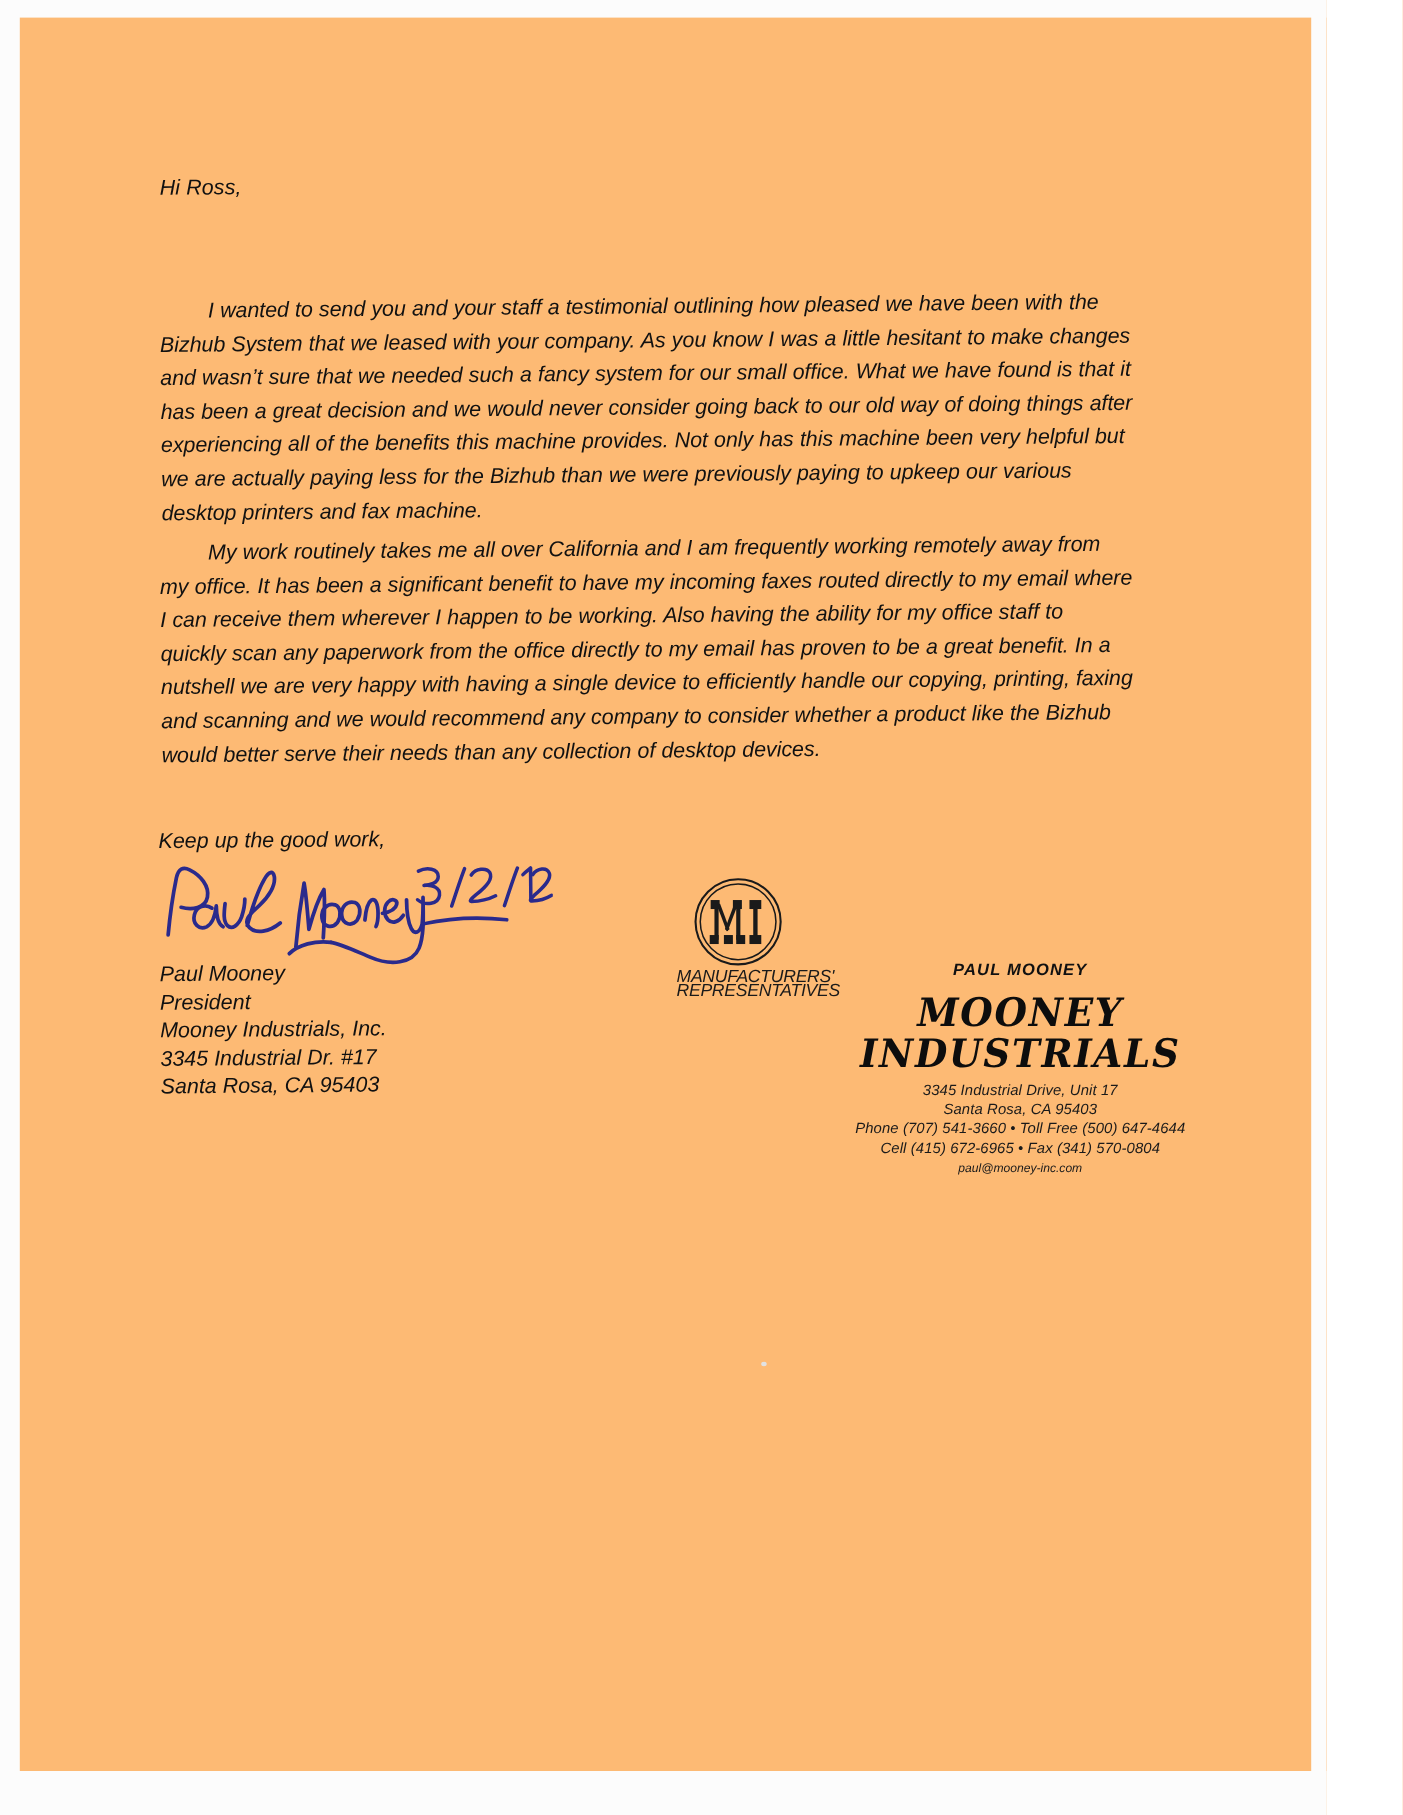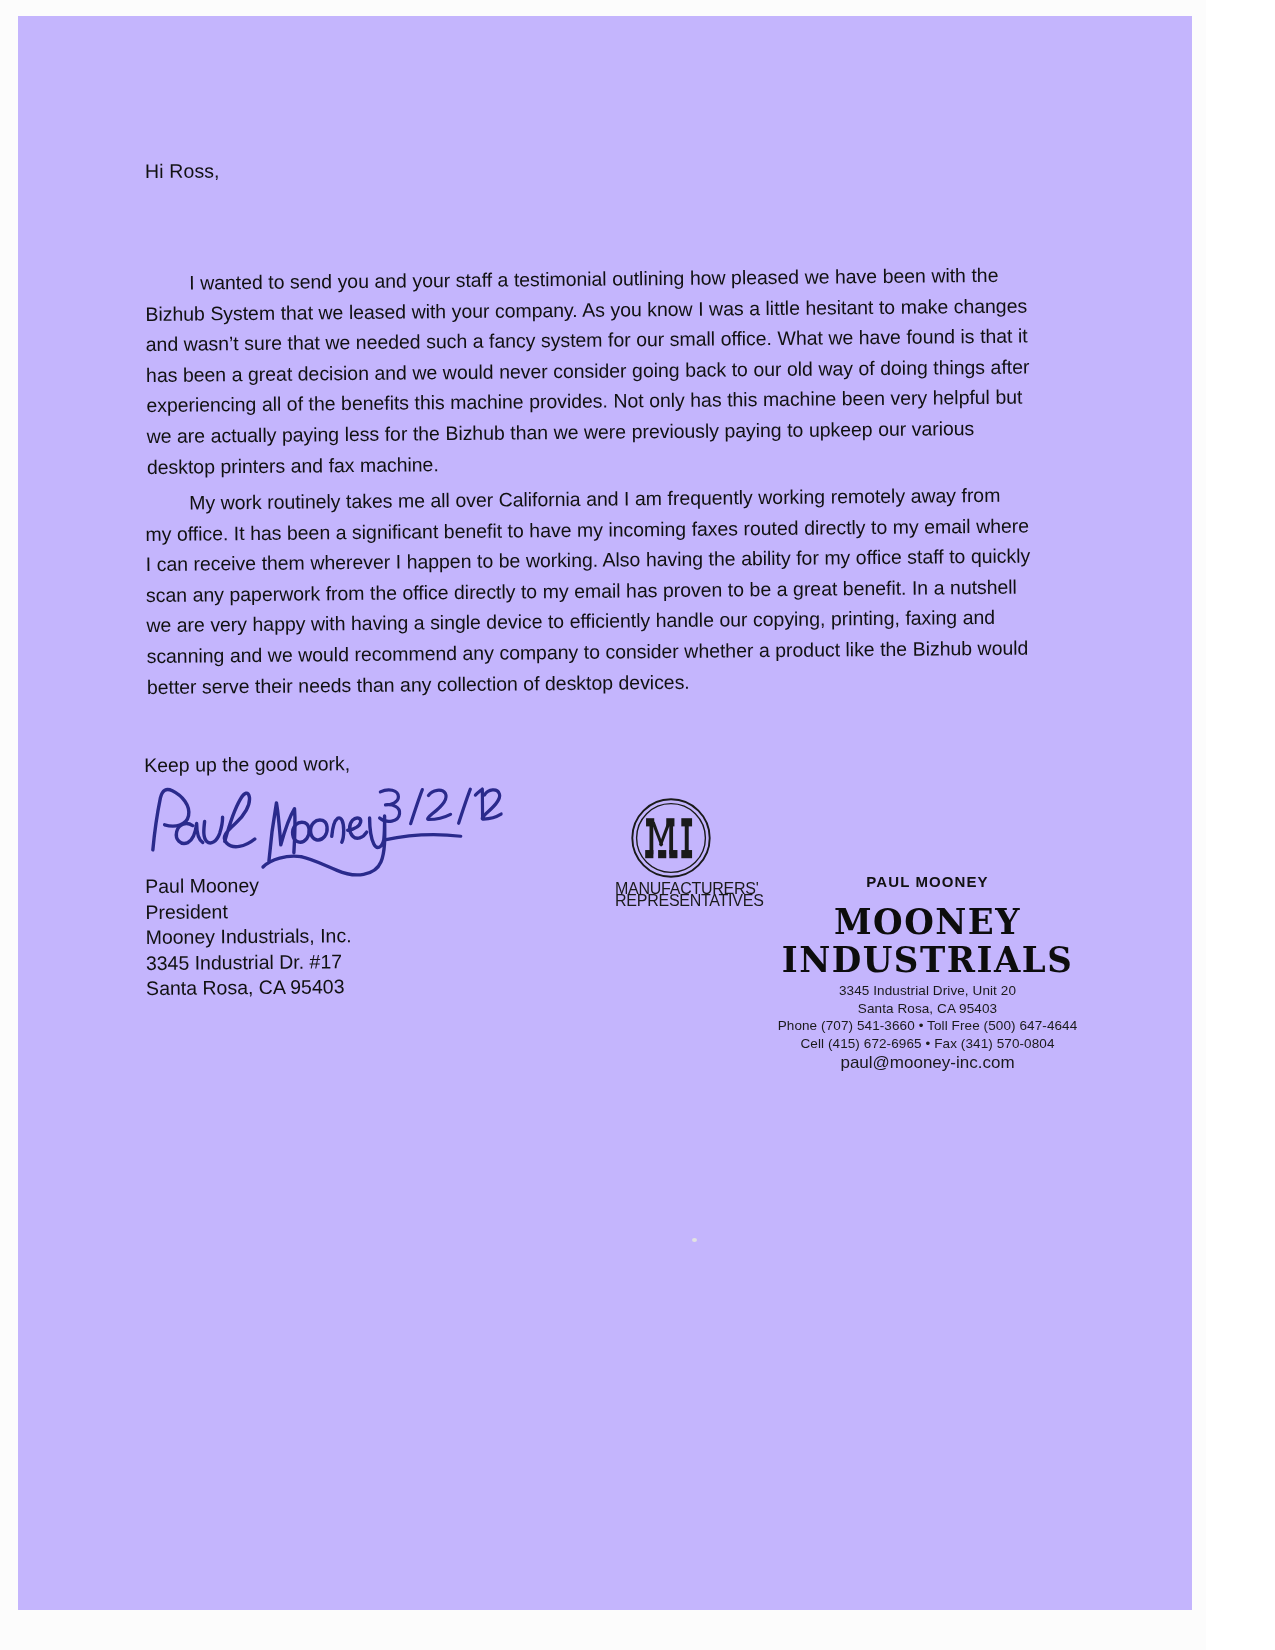--- a/index.html
+++ b/index.html
@@ -6,24 +6,25 @@
   html, body {
     margin: 0;
     padding: 0;
     background: #ffffff;
   }
 
   .page {
     position: relative;
     width: 1206px;
     height: 1650px;
-    background: #c4b5fd;
+    background: #fdba74;
     overflow: hidden;
     font-family: "Liberation Sans", sans-serif;
     color: #111111;
+    font-style: italic;
     
   }
 
   
   .scan-edge-left,
   .scan-edge-right,
   .scan-edge-top,
   .scan-edge-bottom {
     position: absolute;
     background: #fcfcfc;
@@ -196,21 +197,21 @@
 
   .card-addr {
     font-size: 13.5px;
     line-height: 17.5px;
     margin: 0;
     color: #1a1a1a;
     letter-spacing: 0.1px;
   }
 
   .card-email {
-    font-size: 17px;
+    font-size: 11px;
     line-height: 17.5px;
     margin: 2px 0 0 0;
     color: #1a1a1a;
   }
 
   
   .speck {
     position: absolute;
     left: 692px;
     top: 1238px;
@@ -333,21 +334,21 @@
         <div>MANUFACTURERS'</div>
         <div>REPRESENTATIVES</div>
       </div>
     </div>
 
     <div class="card-right">
       <p class="card-name">PAUL MOONEY</p>
 
       <p class="card-company">MOONEY INDUSTRIALS</p>
 
-      <p class="card-addr">3345 Industrial Drive, Unit 20</p>
+      <p class="card-addr">3345 Industrial Drive, Unit 17</p>
       <p class="card-addr">Santa Rosa, CA  95403</p>
       <p class="card-addr">Phone (707) 541-3660 • Toll Free (500) 647-4644</p>
       <p class="card-addr">Cell (415) 672-6965 • Fax (341) 570-0804</p>
       <p class="card-email">paul@mooney-inc.com</p>
     </div>
   </div>
 
   <div class="speck"></div>
 
 </div>

